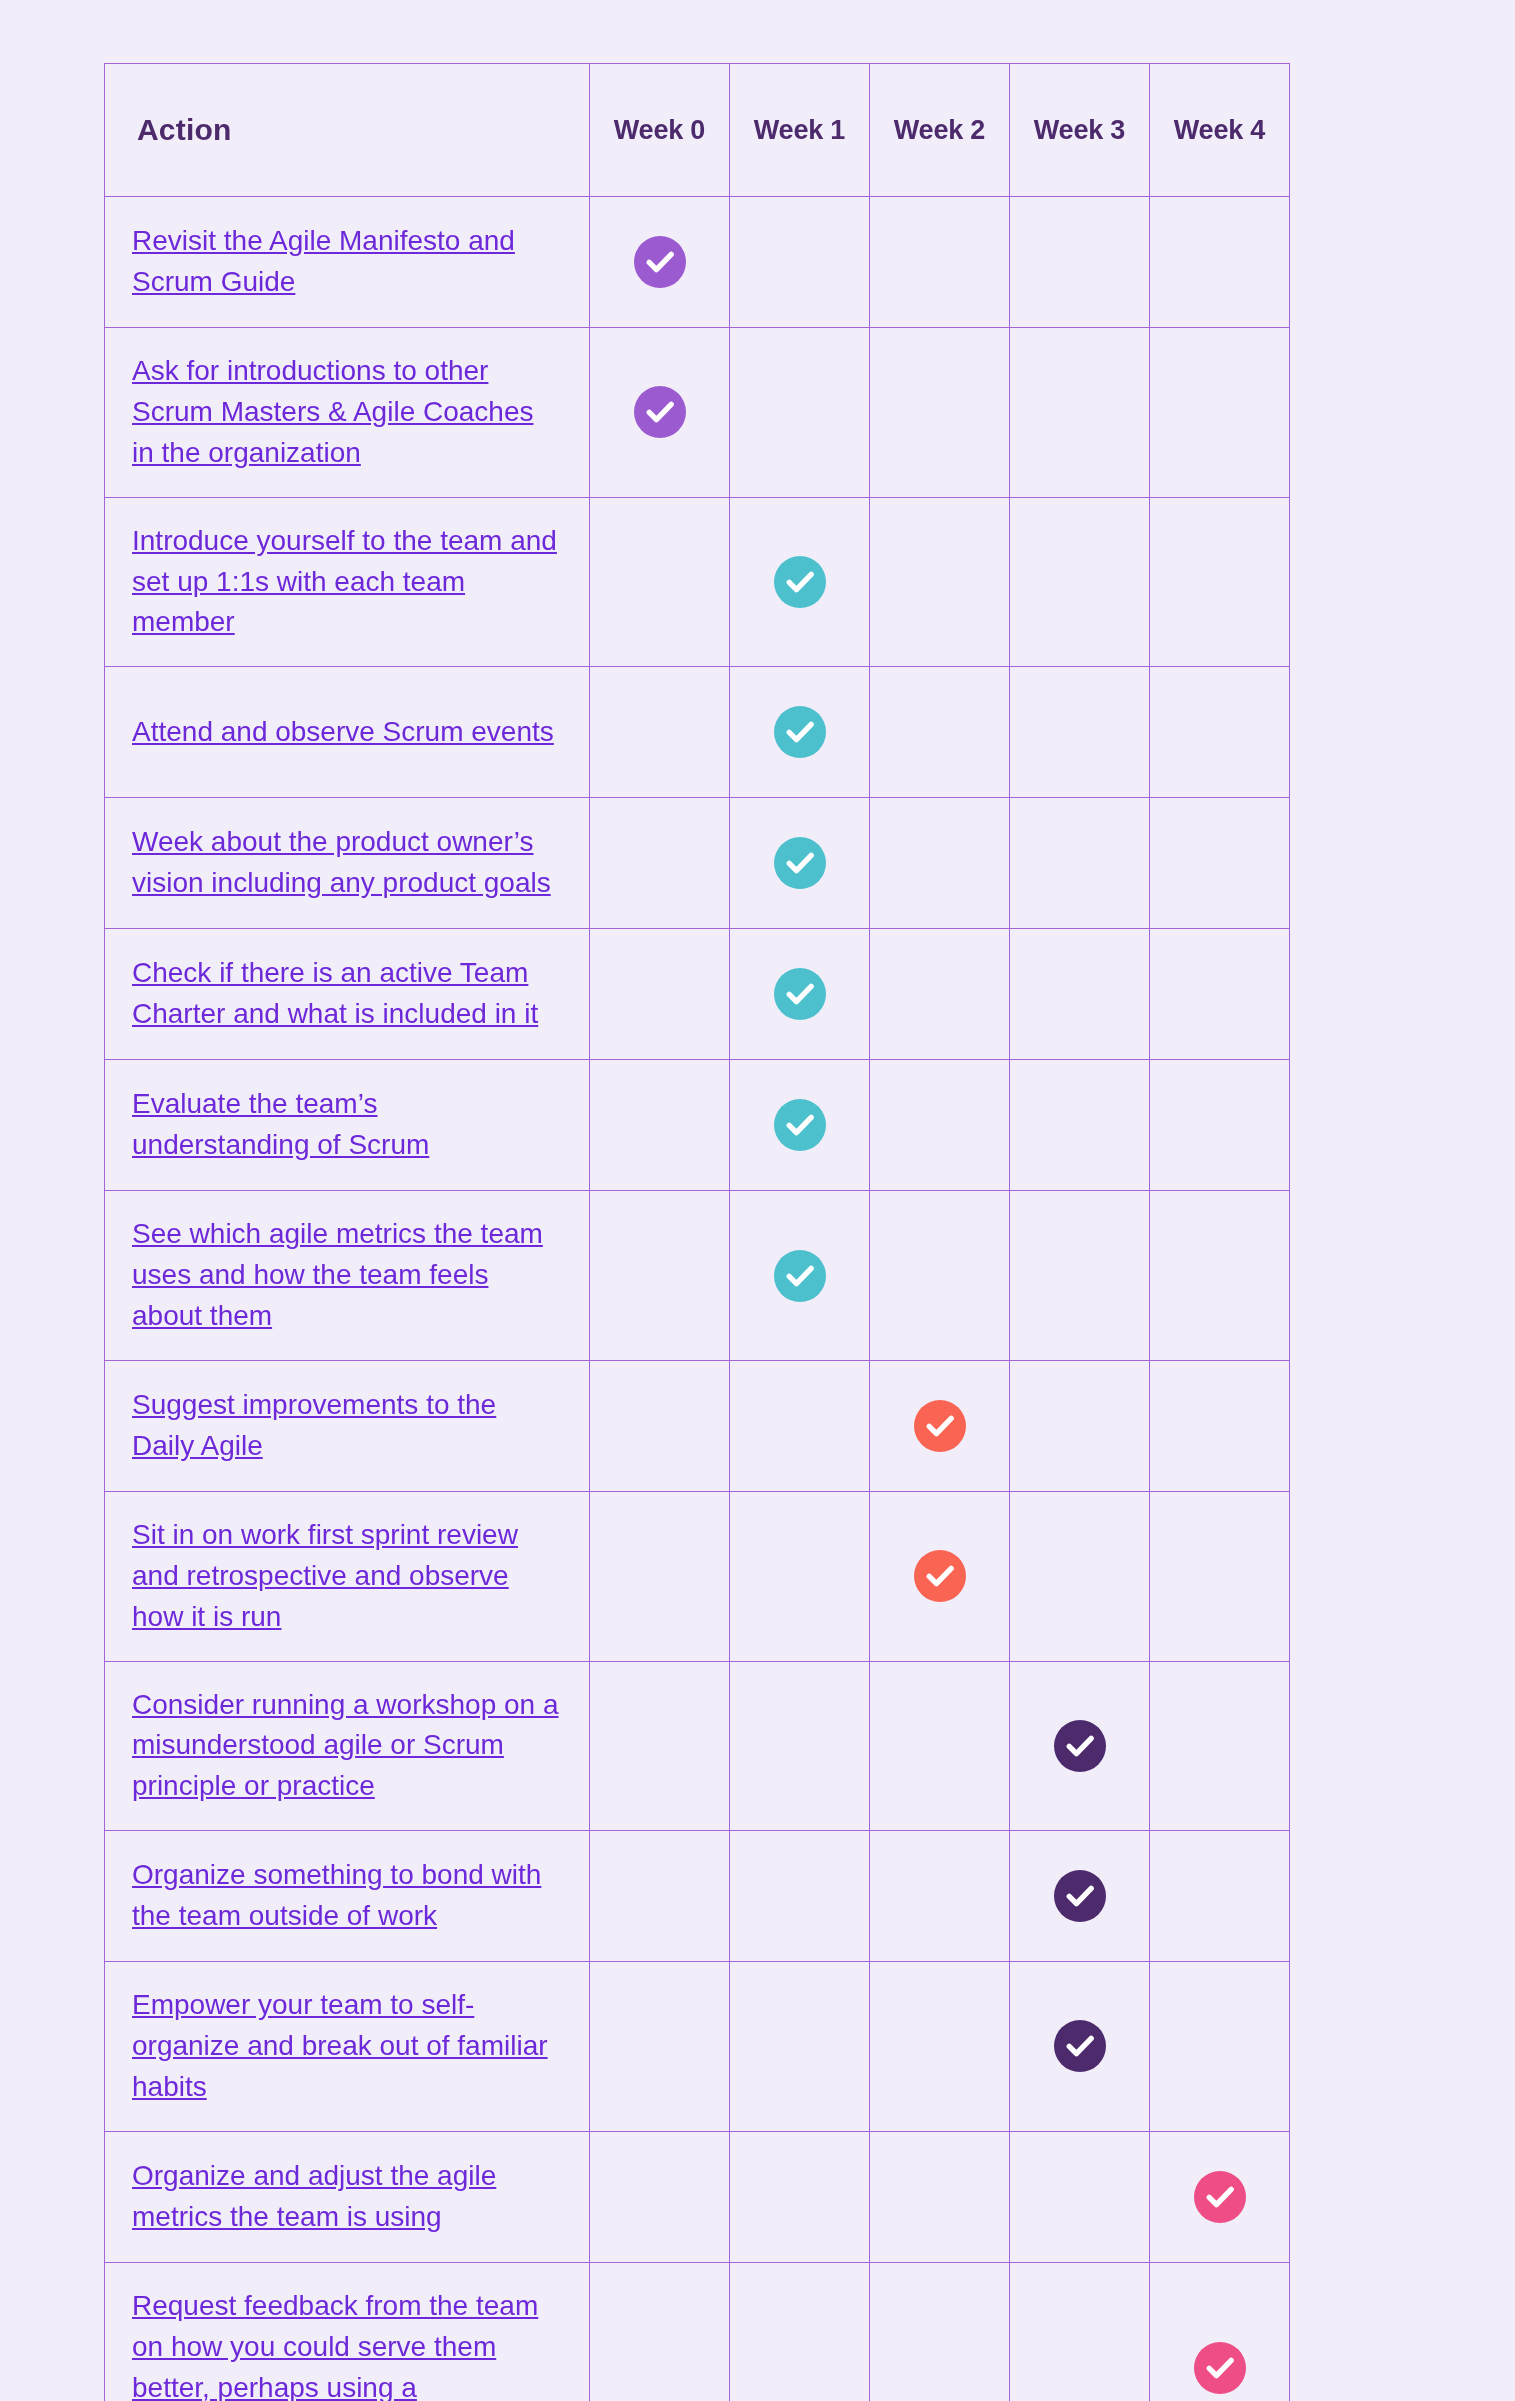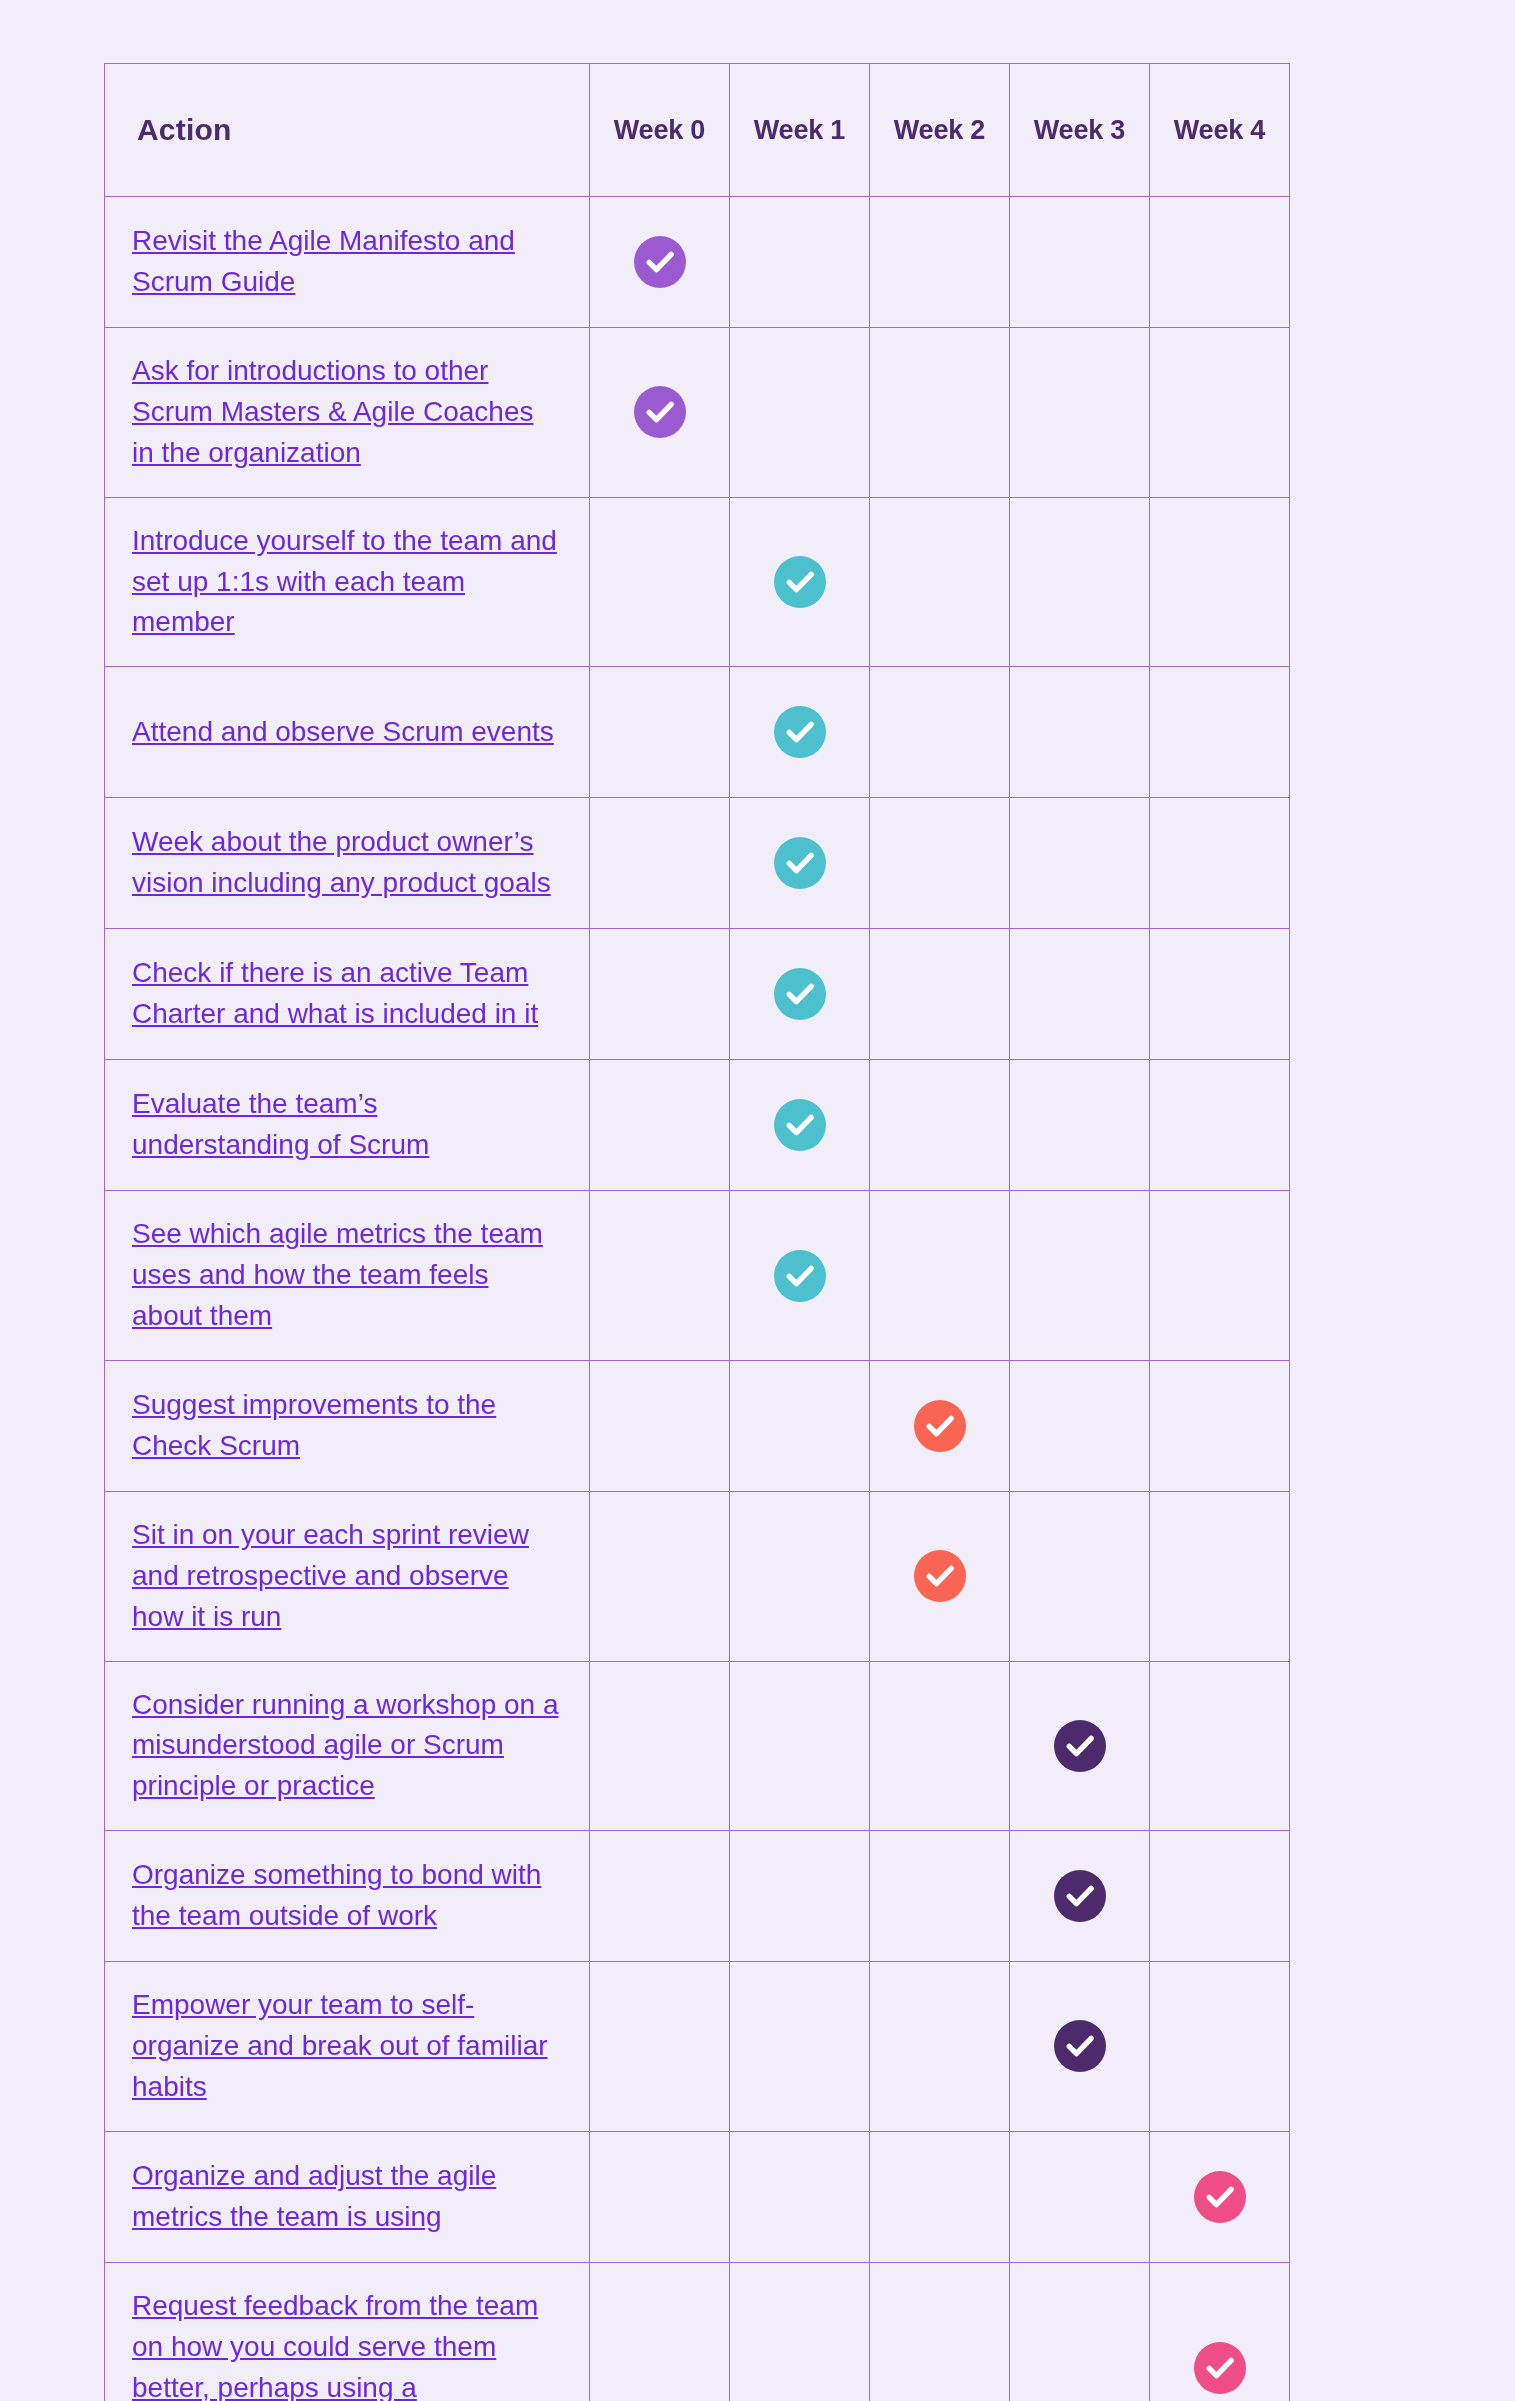--- a/index.html
+++ b/index.html
@@ -192,31 +192,31 @@
             <td class="action-cell">See which agile metrics the team uses and how the team feels about them</td>
             <td class="week-cell"></td>
             <td class="week-cell"><span class="check" style="background: rgb(76, 193, 205);"><svg width="52" height="52" viewBox="0 0 58 58">
                   <path d="M17 29.5 L25 37.5 L41.5 20.5" fill="none" stroke="#ffffff" stroke-width="6" stroke-linecap="round" stroke-linejoin="round"></path>
                 </svg></span></td>
             <td class="week-cell"></td>
             <td class="week-cell"></td>
             <td class="week-cell"></td>
           </tr>
           <tr>
-            <td class="action-cell">Suggest improvements to the Check Scrum</td>
+            <td class="action-cell">Suggest improvements to the Daily Agile</td>
             <td class="week-cell"></td>
             <td class="week-cell"></td>
             <td class="week-cell"><span class="check" style="background: rgb(250, 100, 83);"><svg width="52" height="52" viewBox="0 0 58 58">
                   <path d="M17 29.5 L25 37.5 L41.5 20.5" fill="none" stroke="#ffffff" stroke-width="6" stroke-linecap="round" stroke-linejoin="round"></path>
                 </svg></span></td>
             <td class="week-cell"></td>
             <td class="week-cell"></td>
           </tr>
           <tr>
-            <td class="action-cell">Sit in on your each sprint review and retrospective and observe how it is run</td>
+            <td class="action-cell">Sit in on work first sprint review and retrospective and observe how it is run</td>
             <td class="week-cell"></td>
             <td class="week-cell"></td>
             <td class="week-cell"><span class="check" style="background: rgb(250, 100, 83);"><svg width="52" height="52" viewBox="0 0 58 58">
                   <path d="M17 29.5 L25 37.5 L41.5 20.5" fill="none" stroke="#ffffff" stroke-width="6" stroke-linecap="round" stroke-linejoin="round"></path>
                 </svg></span></td>
             <td class="week-cell"></td>
             <td class="week-cell"></td>
           </tr>
           <tr>
             <td class="action-cell">Consider running a workshop on a misunderstood agile or Scrum principle or practice</td>

